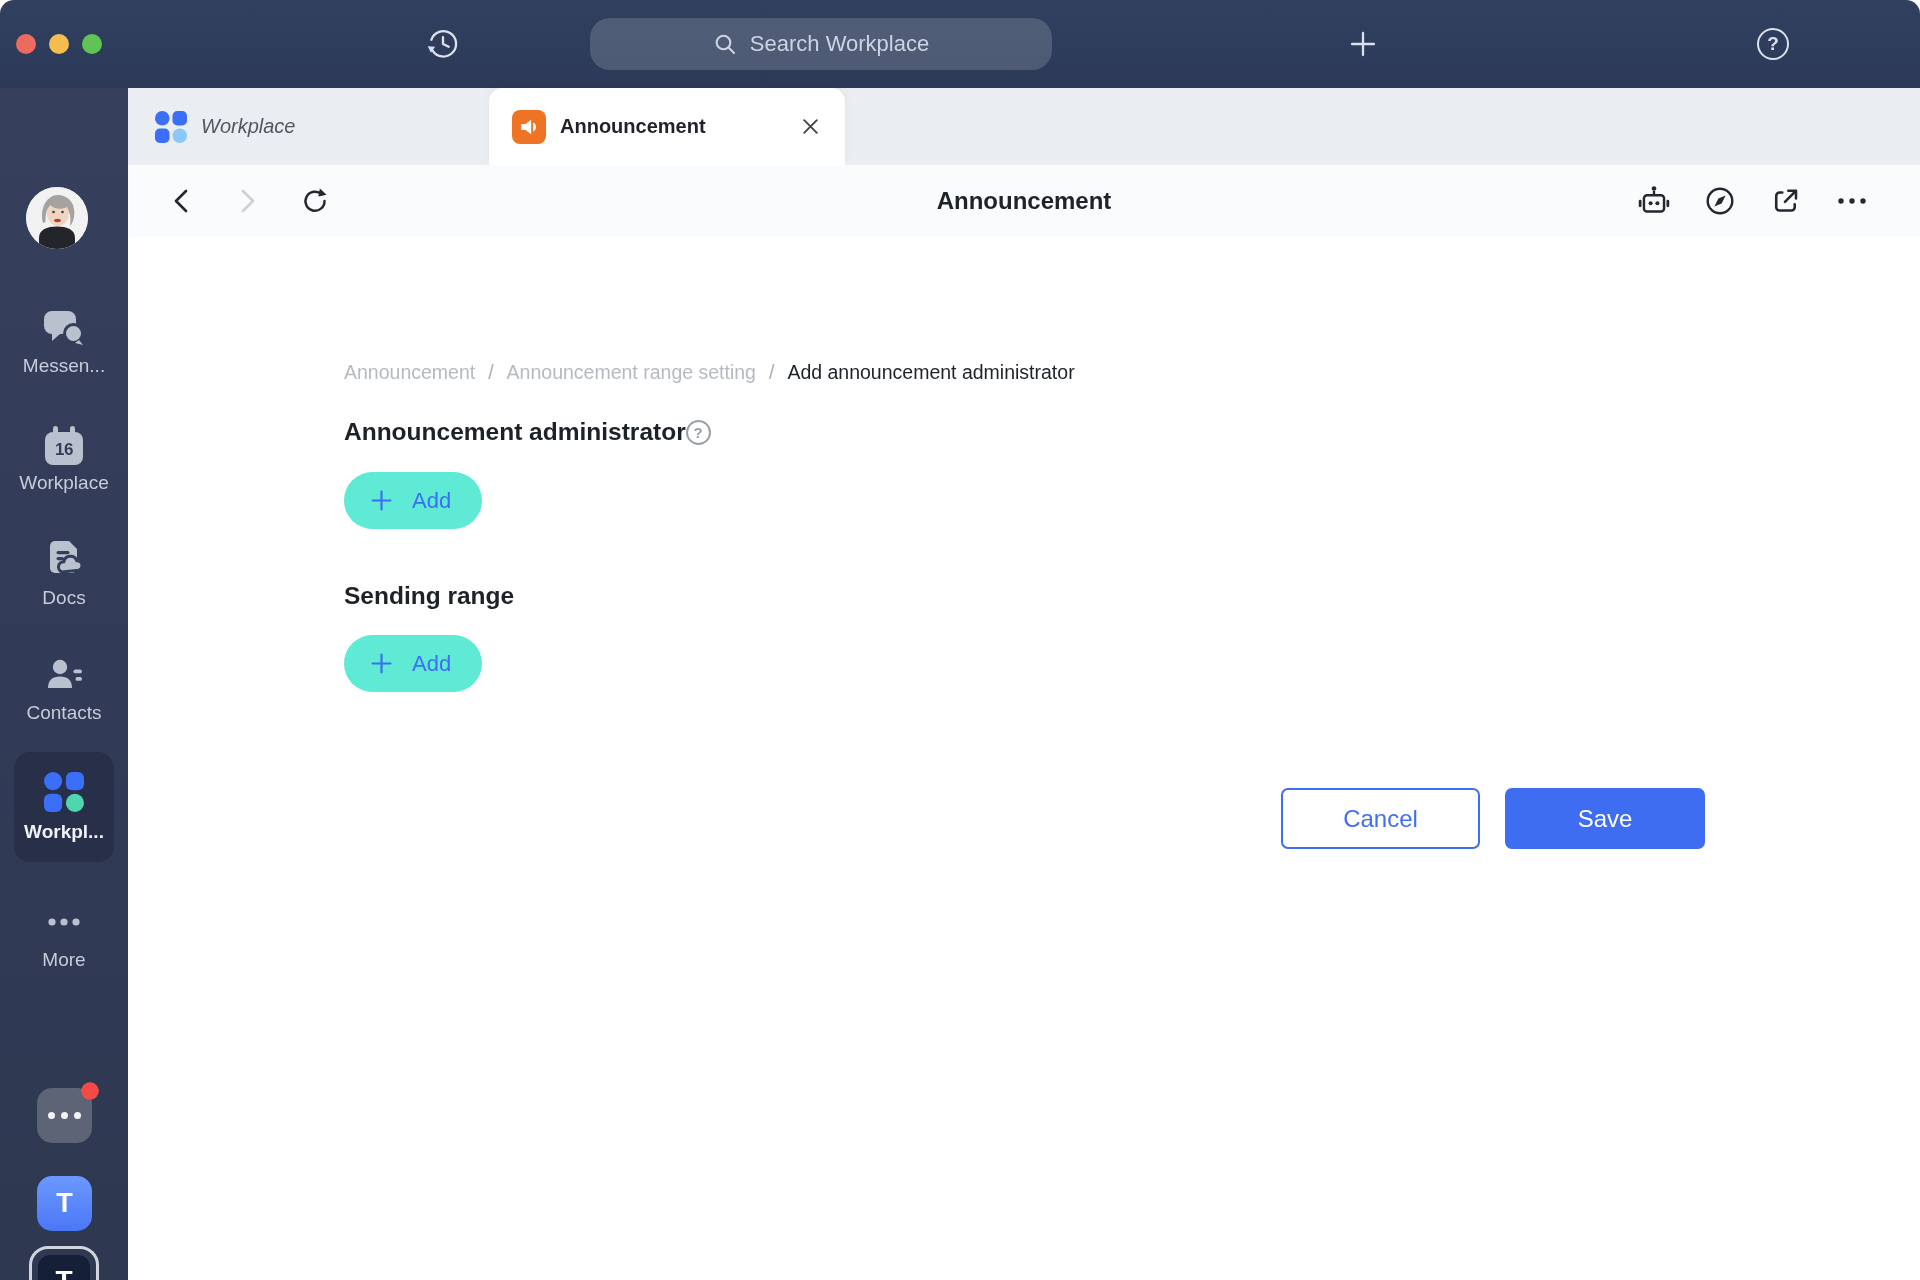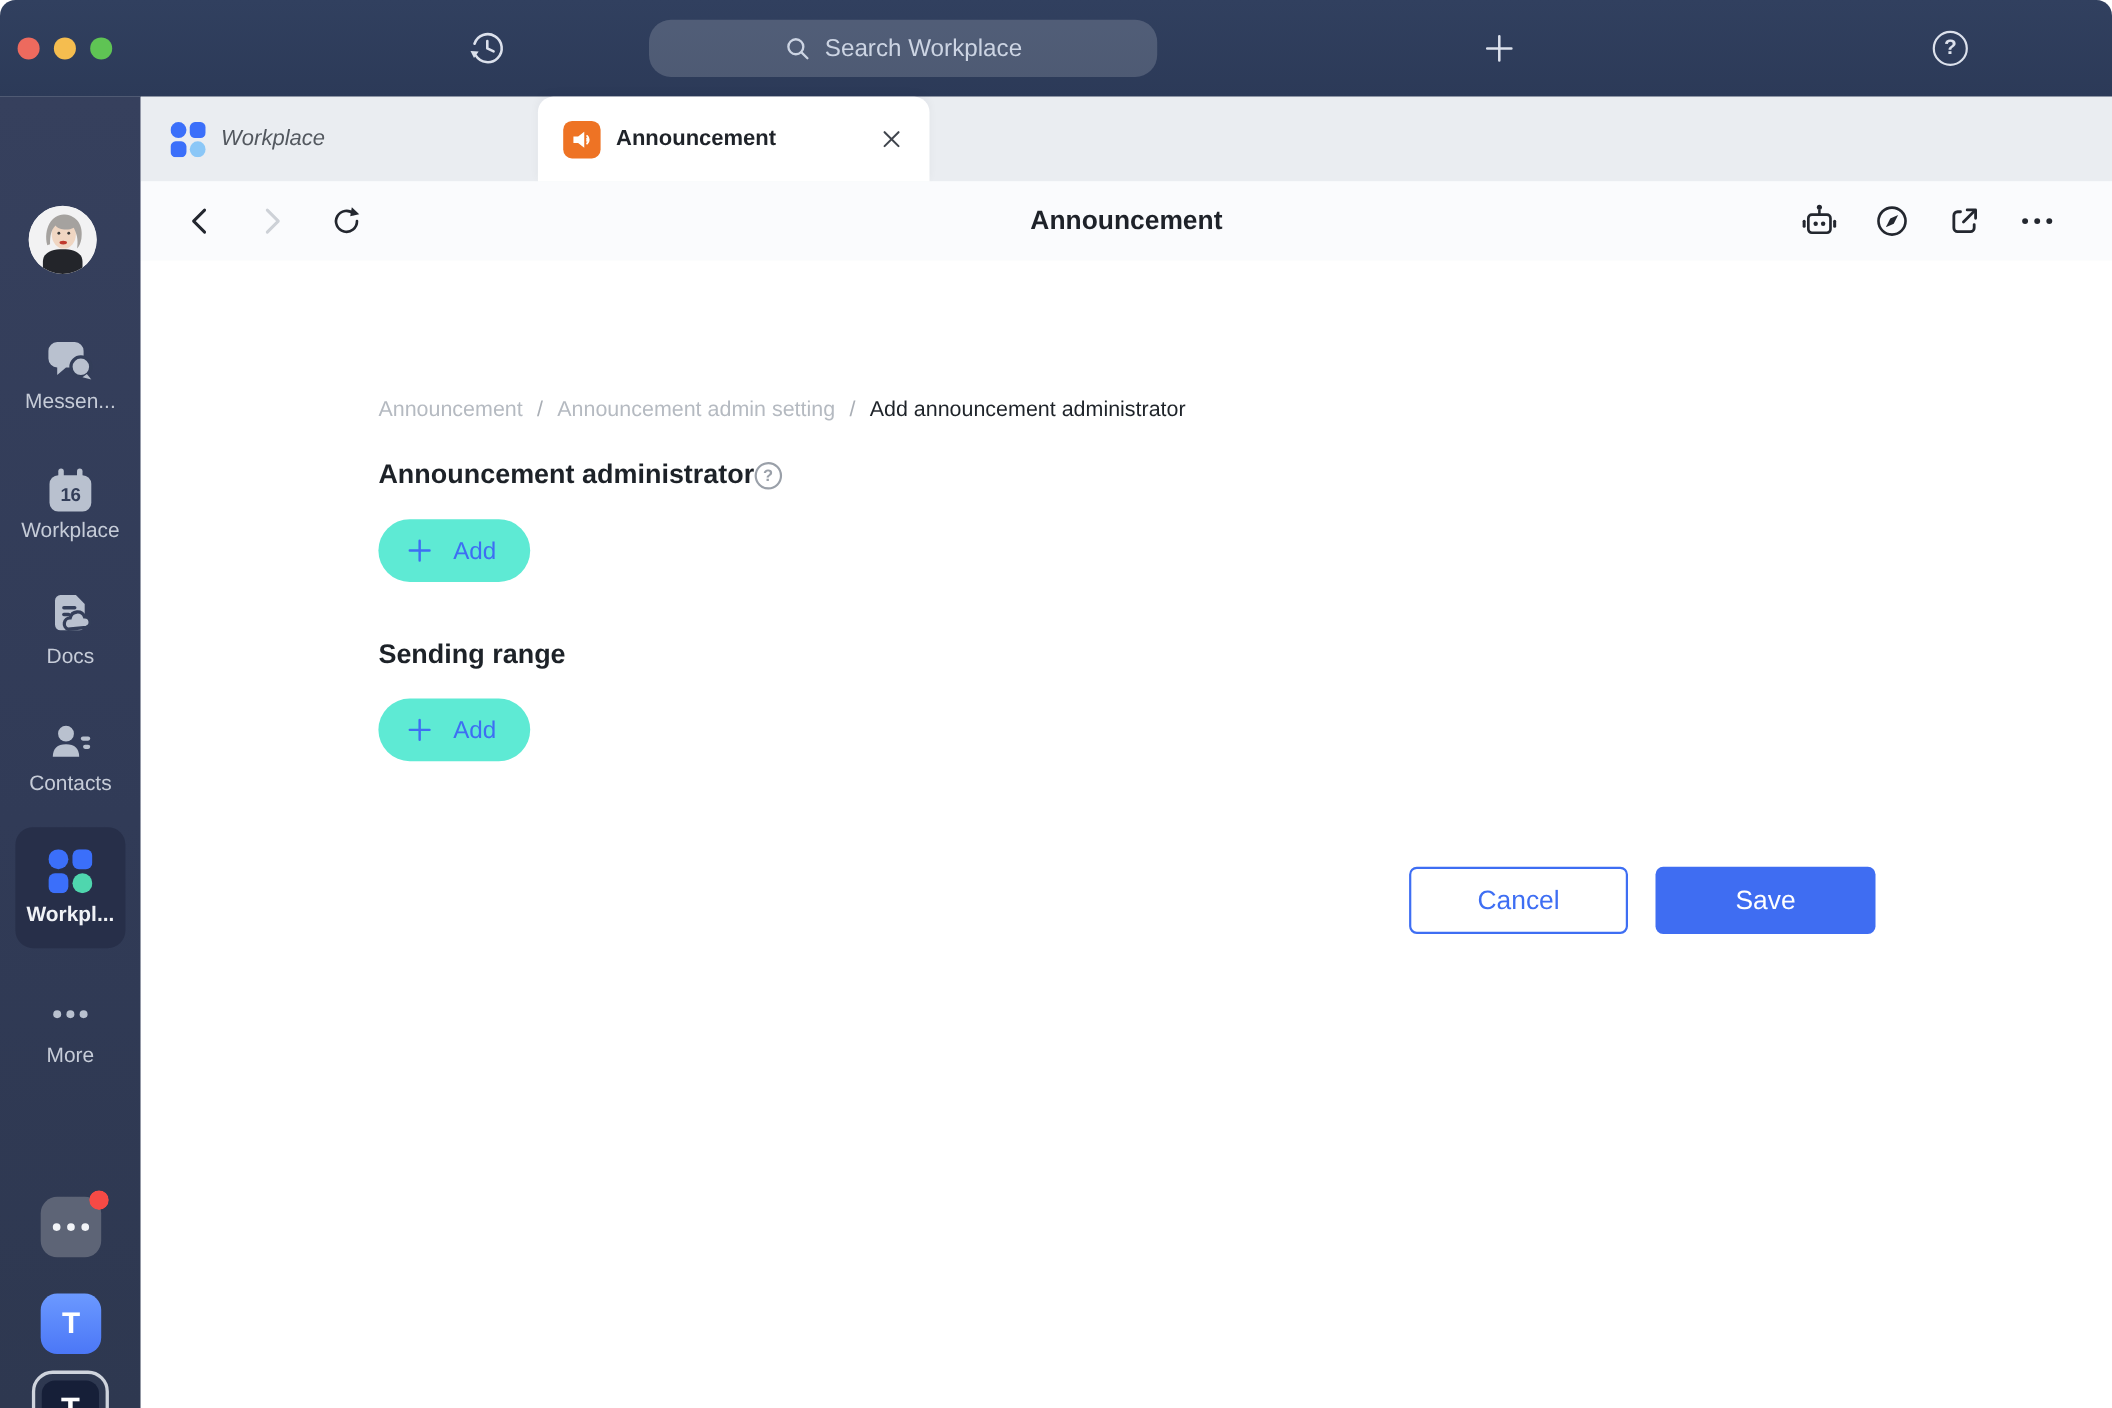--- a/index.html
+++ b/index.html
@@ -342,21 +342,21 @@
           </svg>
         </span>
       </div>
     </div>
 
     <div id="content">
 
       <div class="breadcrumb">
         <span class="bc-link">Announcement</span>
         <span class="bc-sep">/</span>
-        <span class="bc-link">Announcement admin setting</span>
+        <span class="bc-link">Announcement range setting</span>
         <span class="bc-sep">/</span>
         <span class="bc-current">Add announcement administrator</span>
       </div>
 
       <div class="section-title" id="sec-admin">
         <span>Announcement administrator</span>
         <span class="help-circle">
           <span>?</span>
         </span>
       </div>

